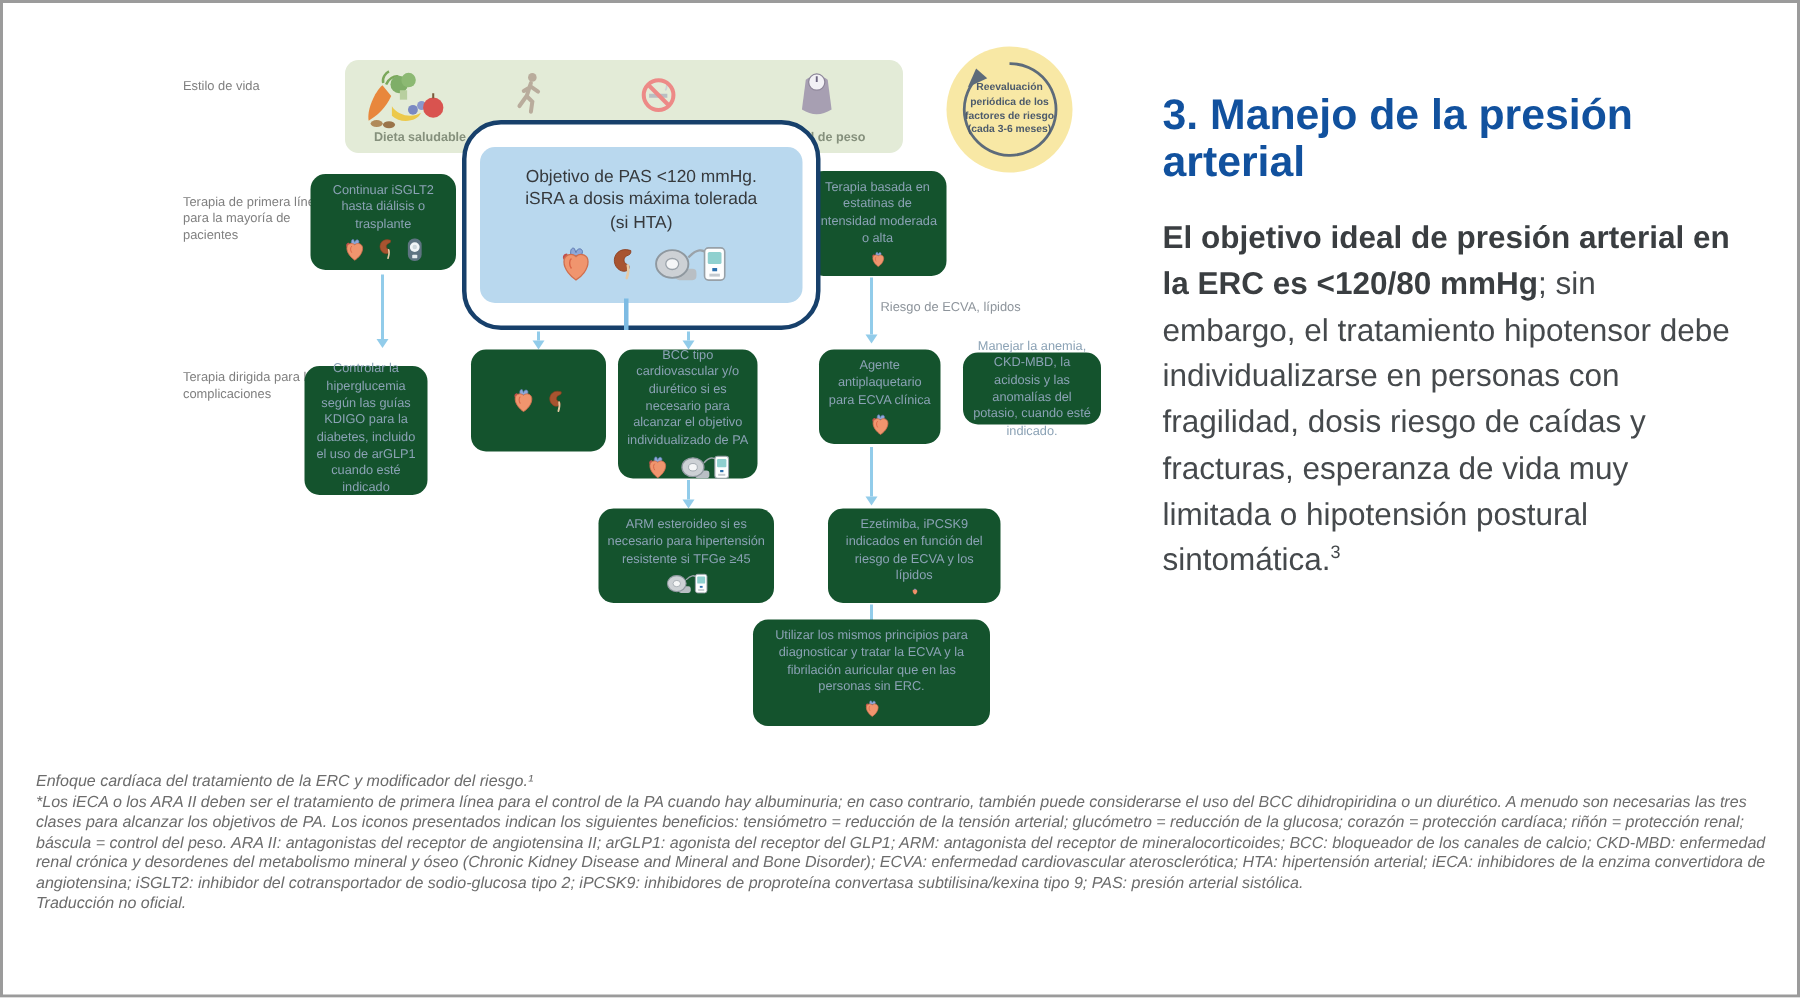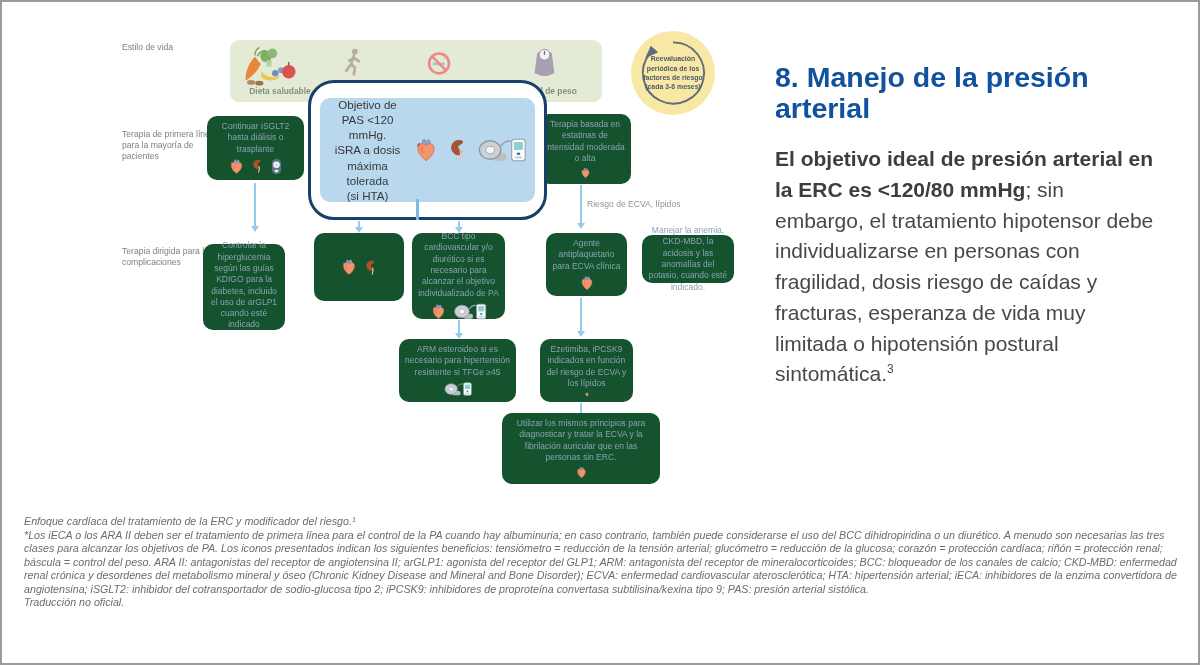--- a/index.html
+++ b/index.html
@@ -27,21 +27,21 @@
   .connector{position:absolute;width:2px;background:#92ccea;z-index:2;}
   .connector.arrow::after{
     content:"";position:absolute;left:50%;transform:translateX(-50%);bottom:-6px;
     border:4px solid transparent;border-top:6px solid #92ccea;border-bottom:none;
   }
   .central{
     position:absolute;left:306px;top:78px;width:239px;height:140px;background:#ffffff;
     border:3.5px solid #17406b;border-radius:26px;z-index:5;display:flex;align-items:center;justify-content:center;
   }
   .central-inner{
-    width:215px;height:104px;background:#b9d8ee;border-radius:10px;display:flex;
+    width:215px;height:104px;background:#b9d8ee;border-radius:10px;display:flex;flex-direction:column;
     align-items:center;justify-content:center;gap:6px;padding:6px 8px;
   }
   .central-inner .txt{font-size:11.6px;line-height:1.3;color:#36393c;text-align:center;white-space:pre-line;}
   .stub{position:absolute;left:414px;top:197px;width:3px;height:21px;background:#7dbbe3;z-index:6;}
   .flowlabel{position:absolute;font-size:8.6px;color:#8d949b;z-index:2;}
   .heading{position:absolute;left:773px;top:60px;width:340px;font-size:28.5px;font-weight:bold;color:#11519e;line-height:1.1;z-index:2;}
   .lead{position:absolute;left:773px;top:142px;width:380px;font-size:21px;line-height:1.465;color:#45494c;z-index:2;margin:0;}
   .lead strong{color:#3a3e41;}
   .lead sup{font-size:12px;}
   .footnote{position:absolute;left:22px;top:513px;width:1158px;font-style:italic;font-size:10.7px;line-height:1.27;color:#6c6c6c;z-index:2;}
@@ -110,21 +110,21 @@
     </symbol>
     <symbol id="sym-cycle" viewBox="0 0 82 82">
       <path d="M41 8 A33 33 0 1 1 16 20" fill="none" stroke="#5d6b7a" stroke-width="2"></path>
       <path d="M11 25 L17 11.5 L25 18.5 Z" fill="#5d6b7a"></path>
     </symbol>
   </defs>
 </svg>
 
 <div id="canvas">
 
-  <div class="rowlabel" style="left:120px;top:40px;width:90px">Estilo de vida</div>
+  <div class="rowlabel" style="left:120px;top:50px;width:90px">Estilo de vida</div>
   <div class="rowlabel" style="left:120px;top:127px;width:104px">Terapia de primera línea para la mayoría de pacientes</div>
   <div class="rowlabel" style="left:120px;top:244px;width:95px">Terapia dirigida para las complicaciones</div>
 
   <div class="band"></div>
   <svg class="ic" style="position:absolute;left:238px;top:42px;width:58px;height:42px;z-index:2">
       <use href="#sym-food"></use>
     </svg>
   <div class="bandlabel" style="left:238px;top:84px;width:80px">Dieta saludable</div>
   <svg class="ic" style="position:absolute;left:340px;top:45px;width:21px;height:34px;z-index:2">
       <use href="#sym-runner"></use>
@@ -237,35 +237,35 @@
     <div>Manejar la anemia, CKD-MBD, la acidosis y las anomalías del potasio, cuando esté indicado.</div>
   </div>
 
   <div class="box" style="left:397px;top:337px;width:117px;height:63px">
     <div>ARM esteroideo si es necesario para hipertensión resistente si TFGe ≥45</div>
     <svg class="ic" style="width:36px;height:20px">
         <use href="#sym-bp"></use>
       </svg>
   </div>
 
-  <div class="box" style="left:538px;top:337px;width:93px;height:63px">
+  <div class="box" style="left:550px;top:337px;width:115px;height:63px">
     <div>Ezetimiba, iPCSK9 indicados en función del riesgo de ECVA y los lípidos</div>
     <svg class="ic" style="width:18px;height:18px">
         <use href="#sym-heart"></use>
       </svg>
   </div>
 
   <div class="box" style="left:500px;top:411px;width:158px;height:71px">
     <div>Utilizar los mismos principios para diagnosticar y tratar la ECVA y la fibrilación auricular que en las personas sin ERC.</div>
     <svg class="ic" style="width:19px;height:19px">
         <use href="#sym-heart"></use>
       </svg>
   </div>
 
-  <h1 class="heading" style="margin:0">8. Manejo de la presión arterial</h1>
+  <h1 class="heading" style="margin:0">3. Manejo de la presión arterial</h1>
   <p class="lead"><strong>El objetivo ideal de presión arterial en la ERC es &lt;120/80 mmHg</strong><span>; sin embargo, el tratamiento hipotensor debe individualizarse en personas con fragilidad, dosis riesgo de caídas y fracturas, esperanza de vida muy limitada o hipotensión postural sintomática.</span><sup>3</sup></p>
 
   <div class="footnote">
     <p>Enfoque cardíaca del tratamiento de la ERC y modificador del riesgo.¹</p>
     <p>*Los iECA o los ARA II deben ser el tratamiento de primera línea para el control de la PA cuando hay albuminuria; en caso contrario, también puede considerarse el uso del BCC dihidropiridina o un diurético. A menudo son necesarias las tres clases para alcanzar los objetivos de PA. Los iconos presentados indican los siguientes beneficios: tensiómetro = reducción de la tensión arterial; glucómetro = reducción de la glucosa; corazón = protección cardíaca; riñón = protección renal; báscula = control del peso. ARA II: antagonistas del receptor de angiotensina II; arGLP1: agonista del receptor del GLP1; ARM: antagonista del receptor de mineralocorticoides; BCC: bloqueador de los canales de calcio; CKD-MBD: enfermedad renal crónica y desordenes del metabolismo mineral y óseo (Chronic Kidney Disease and Mineral and Bone Disorder); ECVA: enfermedad cardiovascular aterosclerótica; HTA: hipertensión arterial; iECA: inhibidores de la enzima convertidora de angiotensina; iSGLT2: inhibidor del cotransportador de sodio-glucosa tipo 2; iPCSK9: inhibidores de proproteína convertasa subtilisina/kexina tipo 9; PAS: presión arterial sistólica.</p>
     <p>Traducción no oficial.</p>
   </div>
 
 </div>
 

